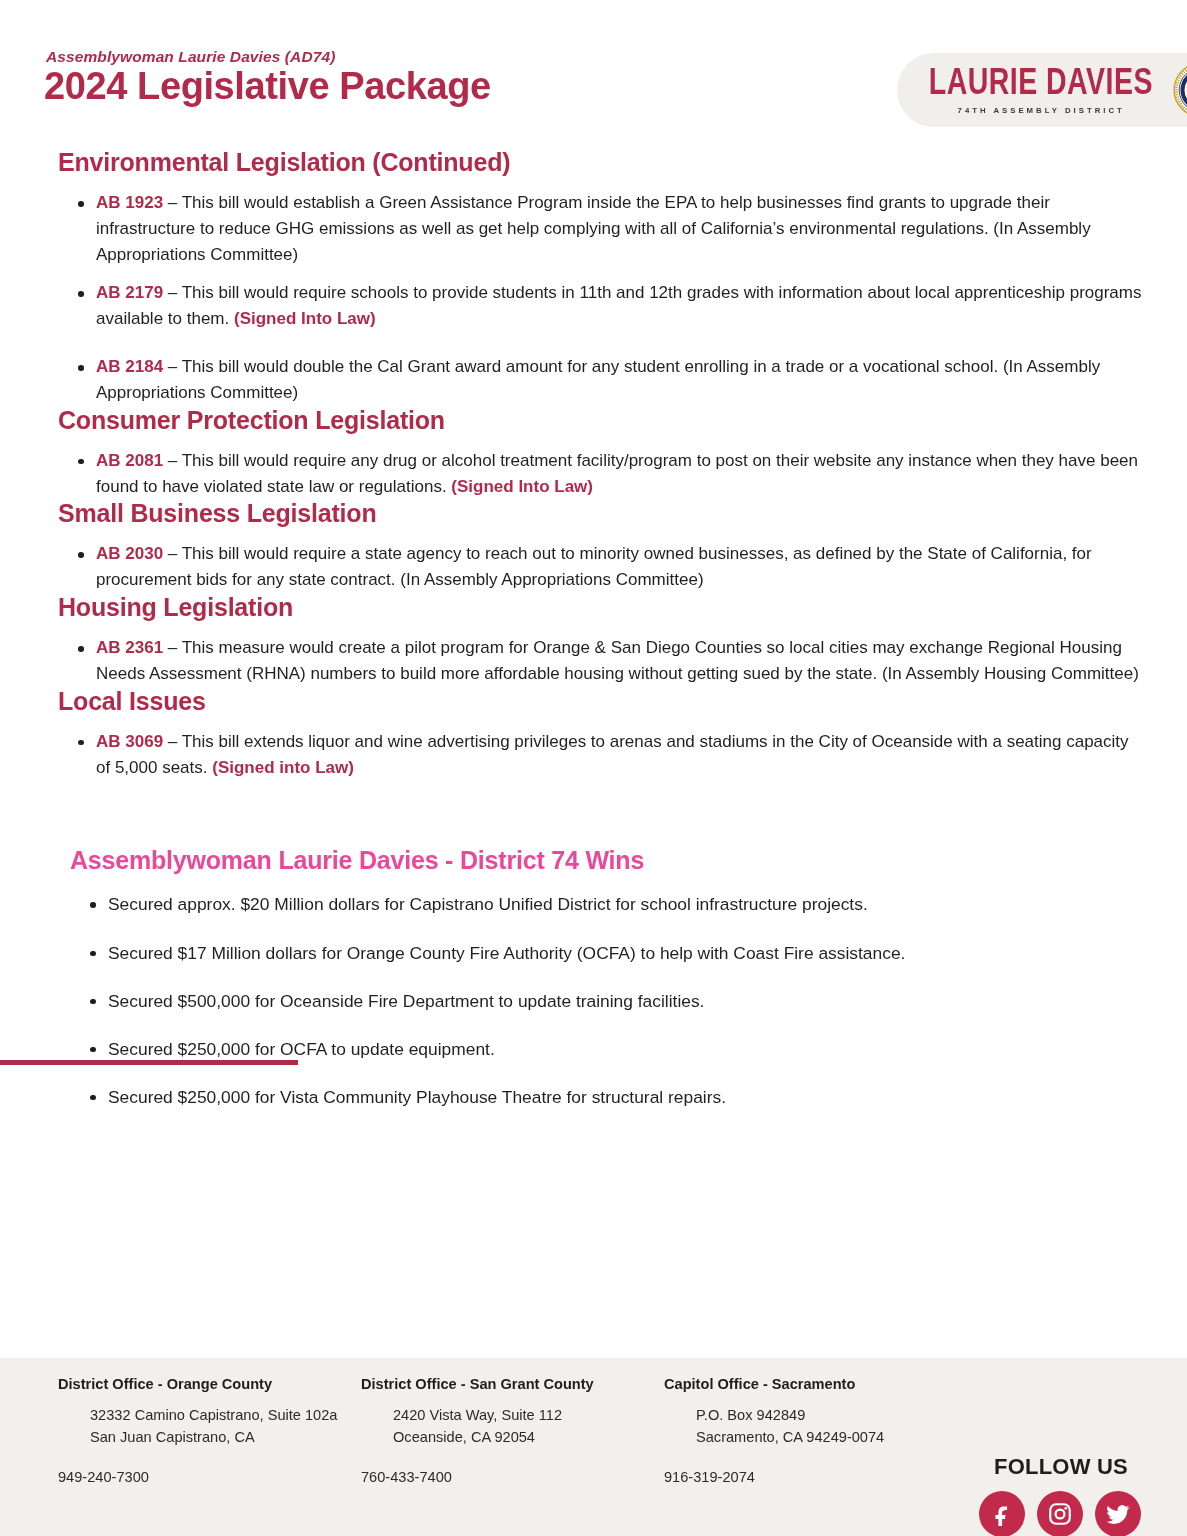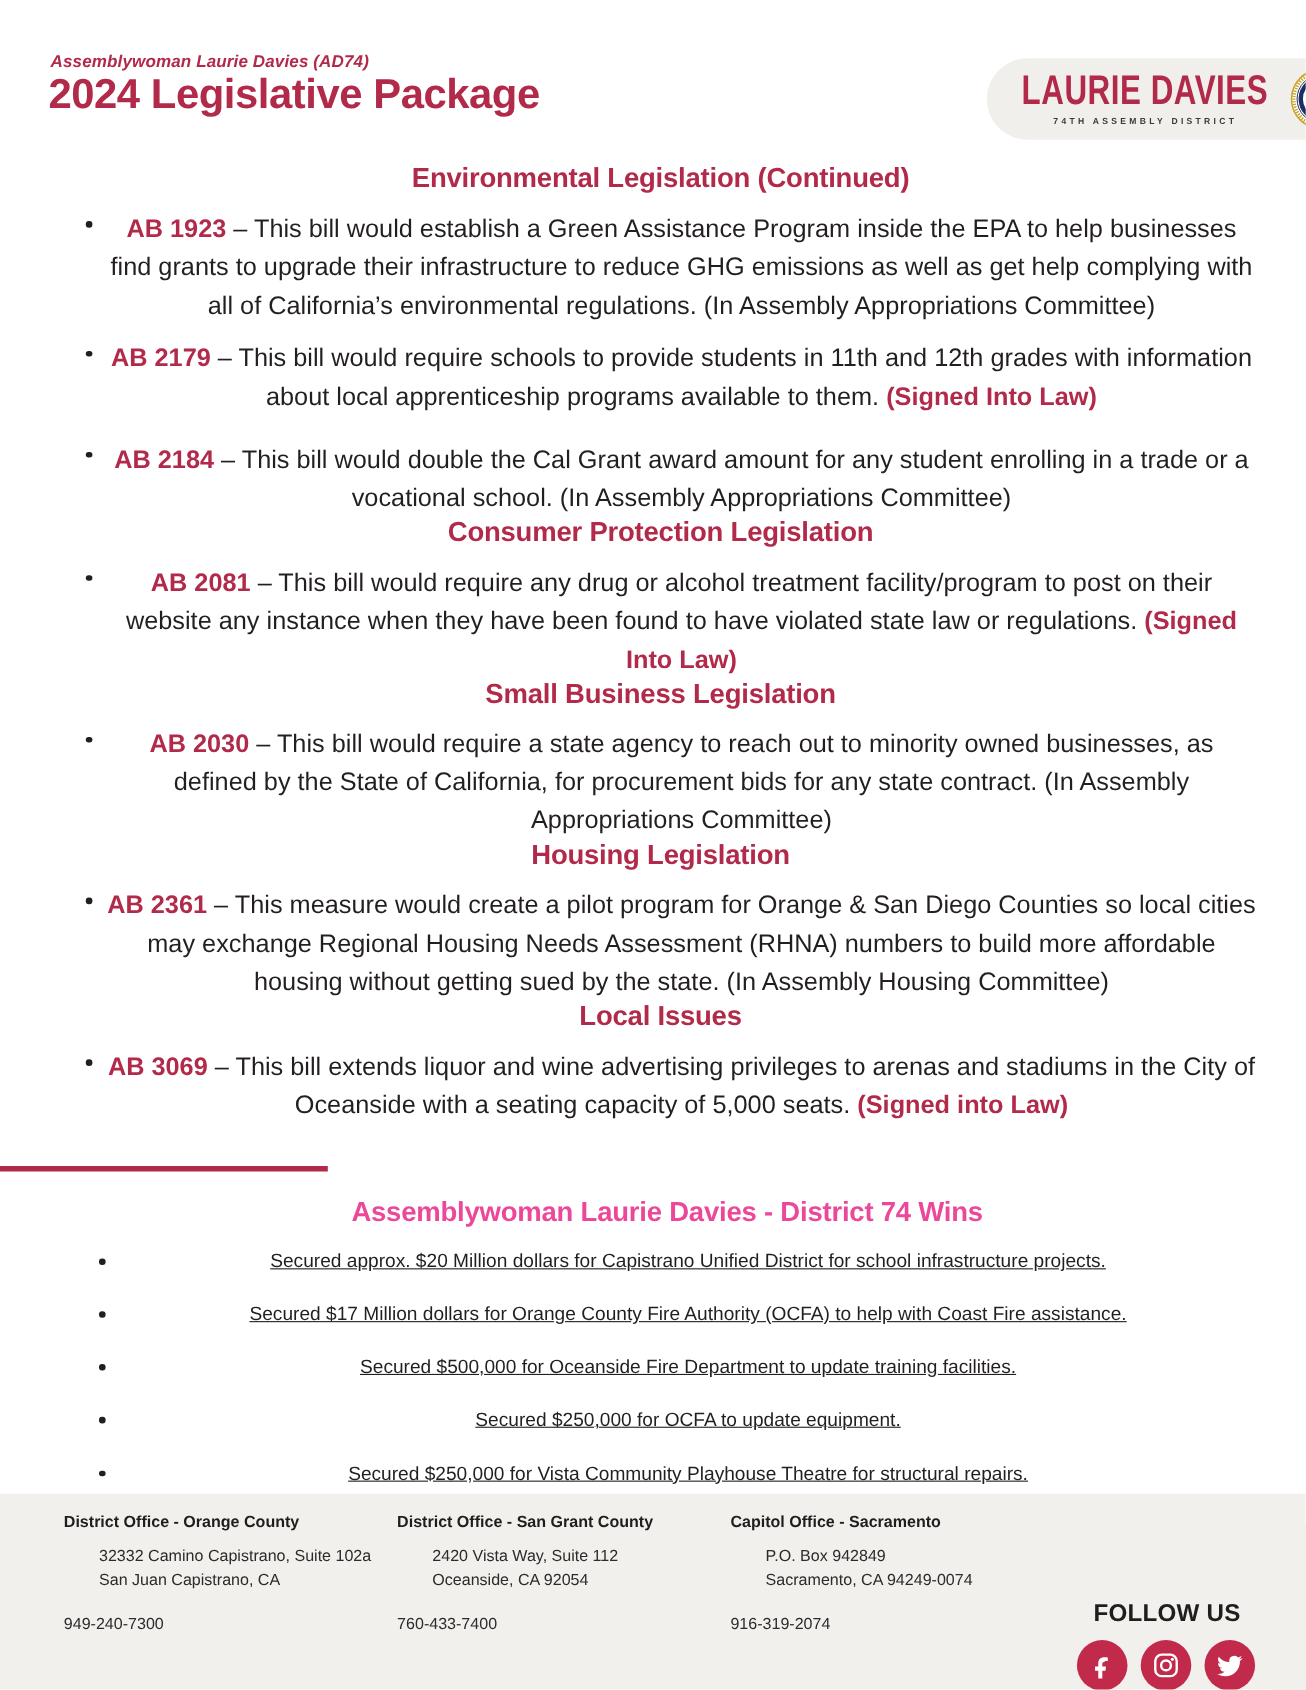--- a/index.html
+++ b/index.html
@@ -85,42 +85,41 @@
     width: 56px;
     height: 56px;
     margin-left: 10px;
     margin-right: 14px;
     flex: 0 0 auto;
   }
 
   
   .content {
     padding: 0 44px 0 58px;
-    text-align: center;
   }
   h2.section-heading {
     font-size: 25px;
     font-weight: 700;
     color: #b22a4a;
     letter-spacing: -0.2px;
     margin: 0;
   }
   .sec-env   { margin-top: 34px; }
   .sec-other { margin-top: 31px; }
 
   ul.bills {
     list-style: none;
     margin: 13px 0 0 0;
     padding: 0;
   }
   ul.bills li {
     position: relative;
     padding-left: 38px;
     margin-bottom: 22px;
-    font-size: 23px;
+    font-size: 17px;
     line-height: 1.52;
     color: #231f20;
   }
   ul.bills li:last-child { margin-bottom: 0; }
   ul.bills li::before {
     content: "";
     position: absolute;
     left: 20px;
     top: 11px;
     width: 5.5px;
@@ -164,21 +163,20 @@
     list-style: none;
     margin: 0;
     padding: 0;
   }
   ul.wins-list li {
     position: relative;
     padding-left: 38px;
     margin-bottom: 22px;
     font-size: 17.4px;
     line-height: 1.5;
-    text-decoration: underline;
   }
   ul.wins-list li::before {
     content: "";
     position: absolute;
     left: 20px;
     top: 11px;
     width: 5.5px;
     height: 5.5px;
     border-radius: 50%;
     background: #231f20;

